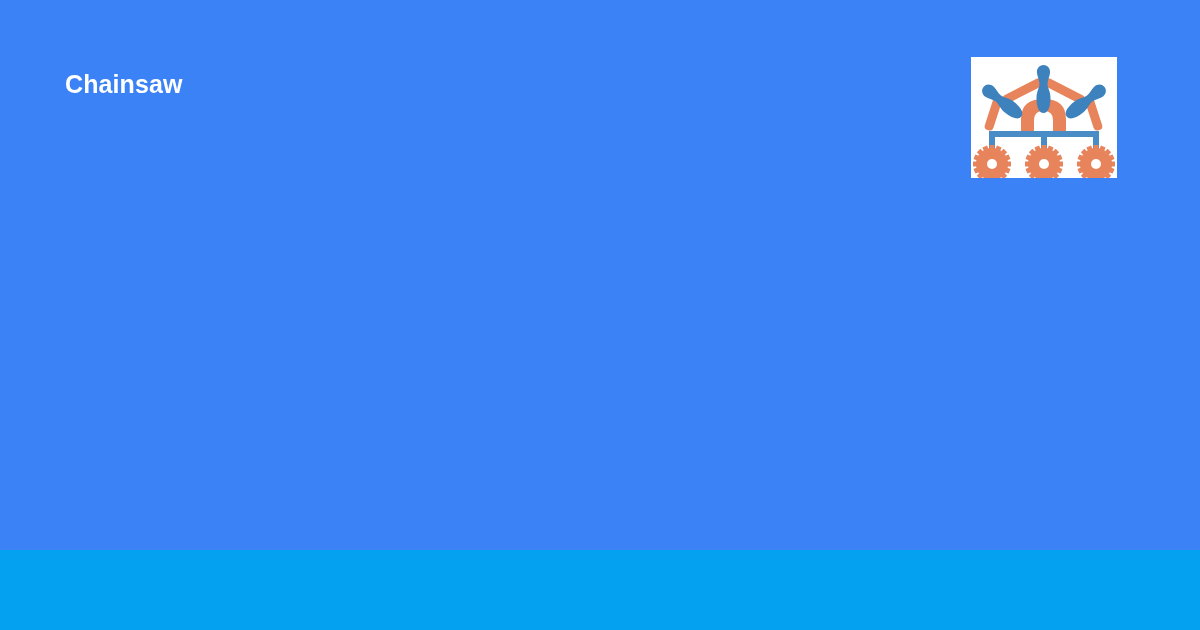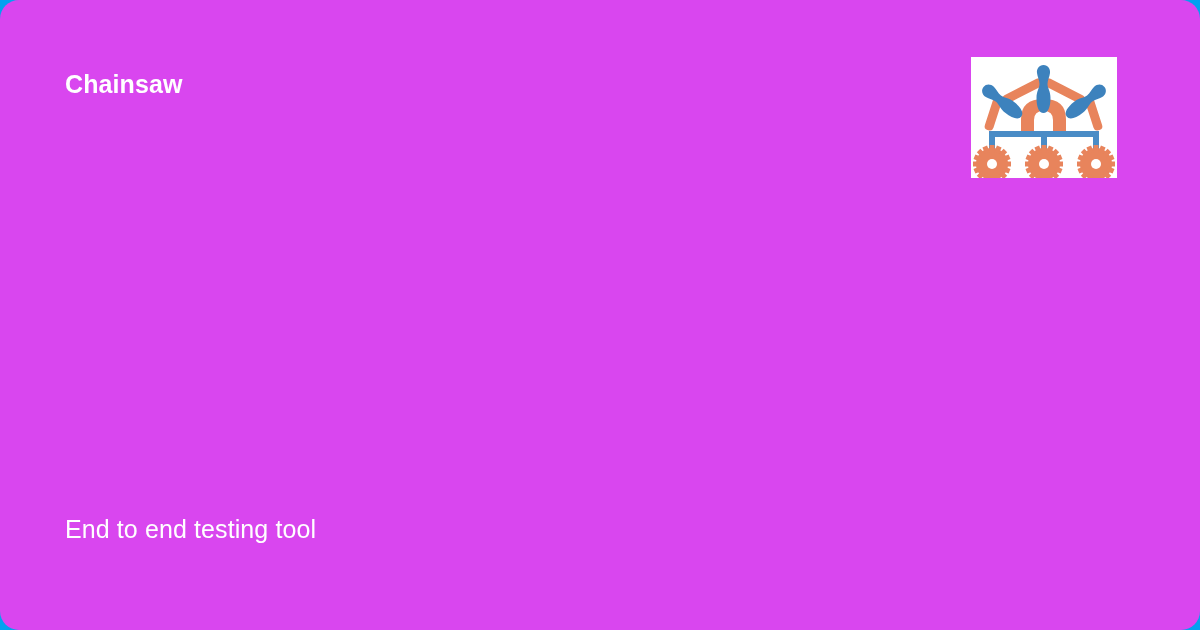--- a/index.html
+++ b/index.html
@@ -9,24 +9,23 @@
   body {
     width: 1200px;
     height: 630px;
     overflow: hidden;
     font-family: "Liberation Sans", sans-serif;
     background: #03a1f0;
   }
   .card {
     position: relative;
     width: 1200px;
-    height: 630px;
-    background: #d946ef;
+    height: 550px;
+    background: #3b82f6;
     box-sizing: border-box;
-    border-radius: 19px;
   }
 
   
   .brand {
     position: absolute;
     left: 65px;
     top: 72px;
     font-size: 25px;
     font-weight: bold;
     color: #ffffff;
@@ -77,21 +76,20 @@
   }
 </style>
 </head>
 <body>
 
 <div class="card">
 
   <div class="brand">Chainsaw</div>
 
 
-  <div class="tagline">End to end testing tool</div>
 
   <div class="logo">
     <svg viewBox="0 0 146 121" xmlns="http://www.w3.org/2000/svg">
 
       <g>
         <rect x="18" y="38" width="9" height="36" rx="4" transform="rotate(18 22.5 56)" fill="#e8845c"></rect>
         <rect x="118" y="38" width="9" height="36" rx="4" transform="rotate(-18 122.5 56)" fill="#e8845c"></rect>
         <rect x="47" y="12" width="9" height="44" rx="4" transform="rotate(63 51.5 34)" fill="#e8845c"></rect>
         <rect x="89" y="12" width="9" height="44" rx="4" transform="rotate(-63 93.5 34)" fill="#e8845c"></rect>
       </g>

